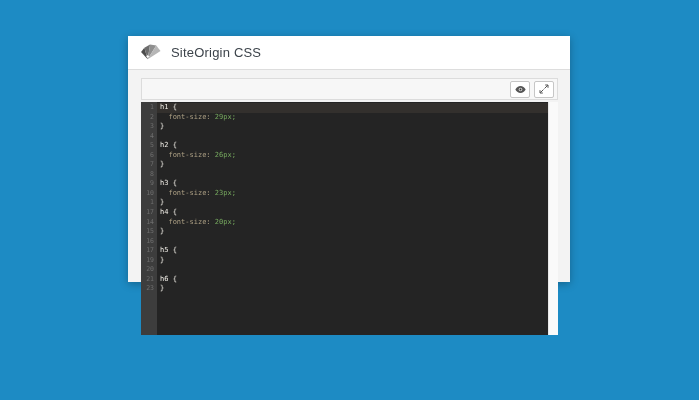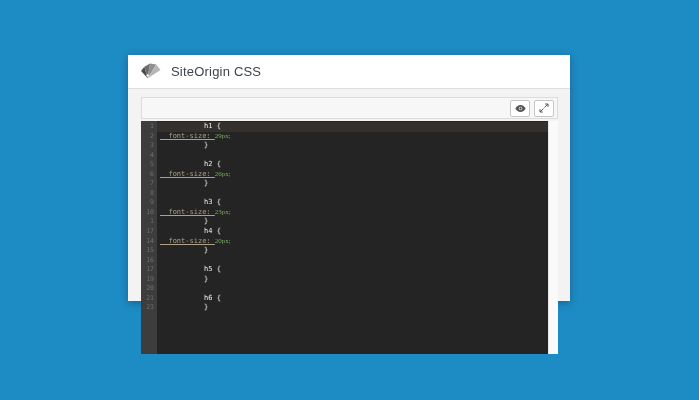--- a/index.html
+++ b/index.html
@@ -14,21 +14,21 @@
   }
   *{margin:0;padding:0;box-sizing:border-box;}
   html,body{width:699px;height:400px;overflow:hidden;}
   body{
     background:var(--page-bg);
     font-family:"Liberation Sans", sans-serif;
     position:relative;
   }
   .dialog{
     position:absolute;
-    left:128px; top:55px;
+    left:128px; top:36px;
     width:442px; height:246px;
     background:#f3f3f3;
     box-shadow:0 2px 8px rgba(0,0,0,.28);
   }
   .header{
     height:34px;
     background:#ffffff;
     border-bottom:1px solid #dddddd;
     display:flex;
     align-items:center;
@@ -91,23 +91,23 @@
     padding-right:3px;
     color:var(--line-number);
     font-size:6.5px;
   }
   .code{
     flex:1;
     padding-left:3px;
     white-space:pre;
   }
   .row.active .code{background:var(--active-line-bg);}
-  .tk-sel{color:var(--selector);margin-left:44px;}
-  .tk-prop{color:var(--property);text-decoration:underline;}
-  .tk-val{color:var(--value);font-family:Liberation Serif, serif;}
+  .tk-sel{color:var(--selector);}
+  .tk-prop{color:var(--property);}
+  .tk-val{color:var(--value);}
   .scroll-track{
     flex:0 0 10px;
     background:#fafafa;
     border-left:1px solid #e8e8e8;
   }
 </style>
 </head>
 <body>
 
 <div class="dialog">

